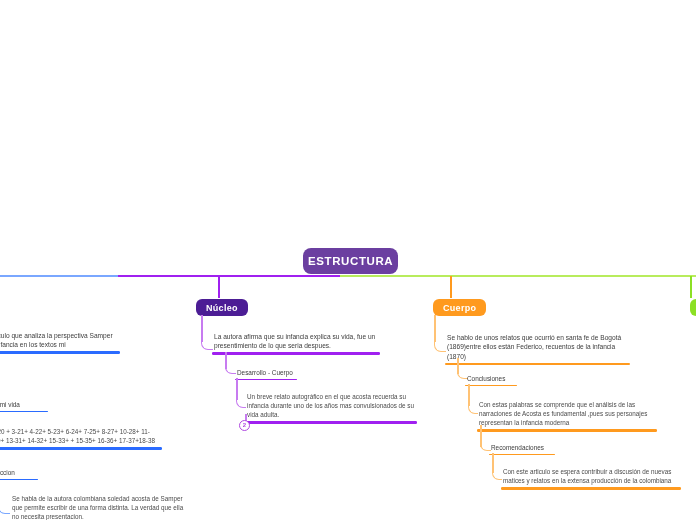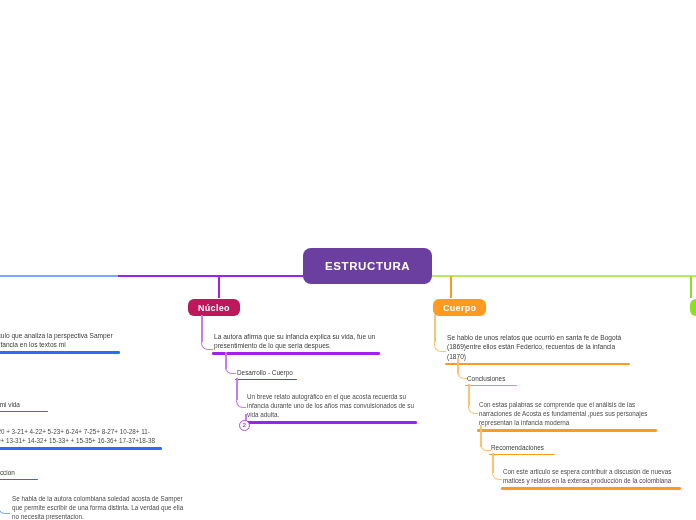--- a/index.html
+++ b/index.html
@@ -33,22 +33,22 @@
     display: flex;
     align-items: center;
     justify-content: center;
     white-space: nowrap;
     box-sizing: border-box;
   }
 
   .root-pill {
     font-size: 11.5px;
     letter-spacing: 0.6px;
-    padding: 0 22px;
-    height: 36px;
+    padding: 0 5px;
+    height: 26px;
     border-radius: 8px;
   }
 
   .branch-pill {
     font-size: 9px;
     letter-spacing: 0.3px;
     padding: 0 10px;
     height: 17px;
     border-radius: 6px;
   }
@@ -130,21 +130,21 @@
   <div class="trunk" style="left:0px; top:275px; width:120px; background:#7aa7ff;"></div>
   <div class="trunk" style="left:118px; top:275px; width:222px; background:#a020f0;"></div>
   <div class="trunk" style="left:340px; top:275px; width:356px; background:#b8ec5c;"></div>
 
   <div class="pill root-pill" style="left:303px; top:248px; background:#6b3fa0;">
     <span>ESTRUCTURA</span>
   </div>
 
   <div class="line-v" style="left:218px; top:276px; height:22px; background:#a020f0;"></div>
 
-  <div class="pill branch-pill" style="left:188px; top:299px; background:#be185d;">
+  <div class="pill branch-pill" style="left:196px; top:299px; background:#4c1d95;">
     <span>Núcleo</span>
   </div>
 
   <div class="line-v" style="left:201px; top:315px; height:27px; background:#c77bf0;"></div>
   <div class="elbow" style="left:201px; top:330px; width:12px; height:20px; color:#c77bf0;"></div>
 
   <div class="topic" style="left:212px; top:332px; width:168px;">
     <span class="topic-text">La autora afirma que su infancia explica su vida, fue un presentimiento de lo que seria despues.</span>
     <span class="topic-rule" style="background:#a020f0;"></span>
   </div>

